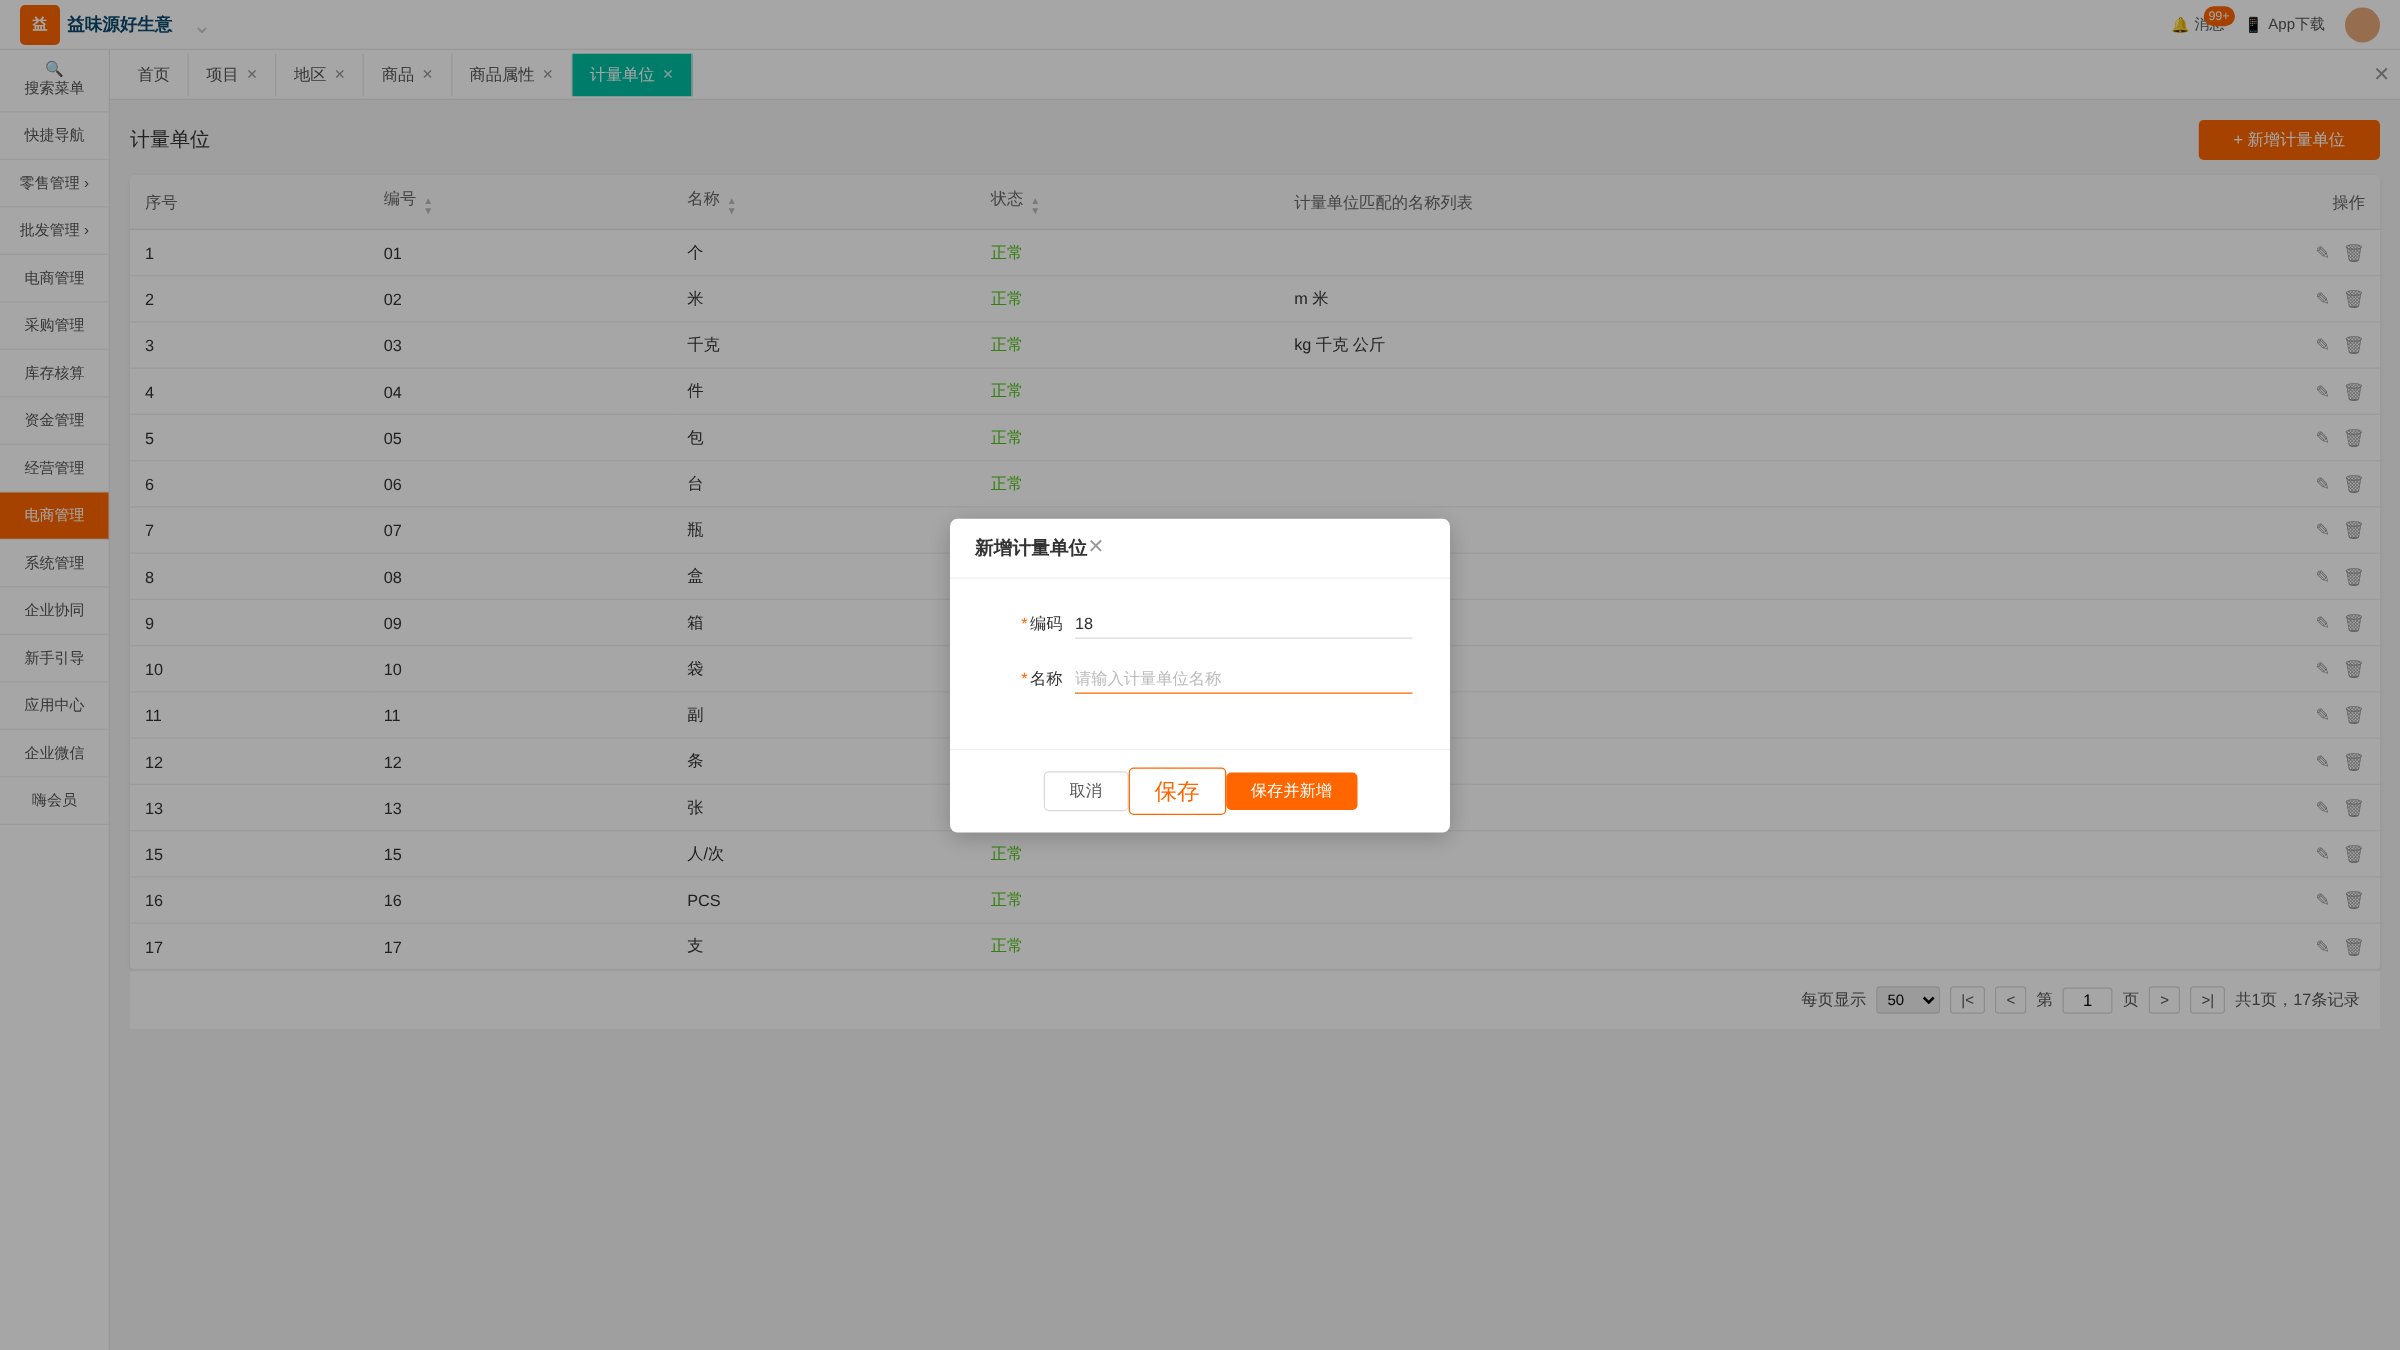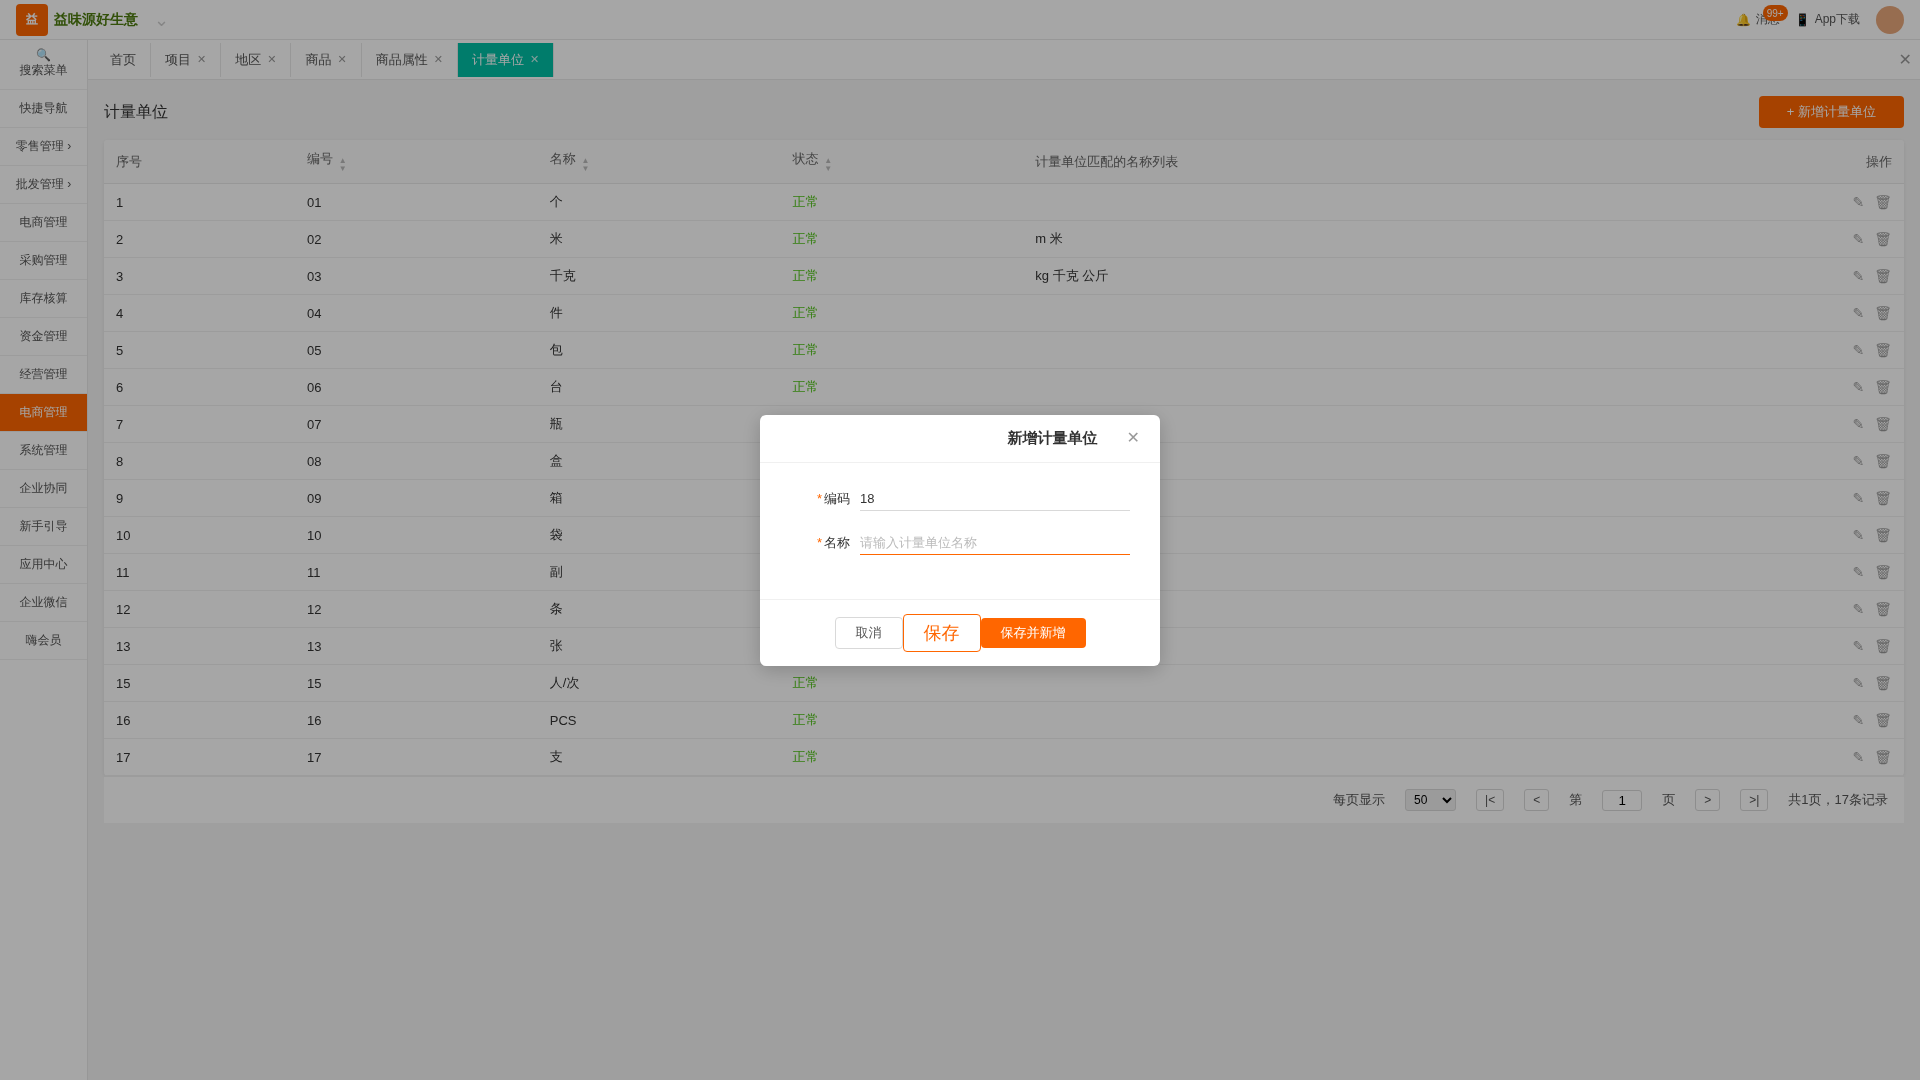--- a/index.html
+++ b/index.html
@@ -4,21 +4,21 @@
   <style>
     * { box-sizing: border-box; margin: 0; padding: 0; }
     body { font-family: "Microsoft YaHei", "PingFang SC", Arial, sans-serif; font-size: 13px; background: #f0f2f5; overflow: hidden; }
 
     
     .app-container { display: flex; flex-direction: column; height: 1080px; width: 1920px; }
     .top-bar { height: 40px; background: #fff; display: flex; align-items: center; padding: 0 16px; border-bottom: 1px solid #e8e8e8; justify-content: space-between; }
     .top-bar-left { display: flex; align-items: center; gap: 8px; }
     .logo-area { display: flex; align-items: center; gap: 6px; }
     .logo-icon { width: 32px; height: 32px; background: #f60; border-radius: 4px; display: flex; align-items: center; justify-content: center; color: #fff; font-weight: bold; font-size: 12px; }
-    .logo-text { color: #4d7c0f; font-weight: bold; font-size: 14px; }
+    .logo-text { color: #0c4a6e; font-weight: bold; font-size: 14px; }
     .top-bar-right { display: flex; align-items: center; gap: 16px; }
     .top-nav-btn { display: flex; align-items: center; gap: 4px; color: #555; font-size: 12px; cursor: pointer; position: relative; }
     .badge { background: #f60; color: #fff; border-radius: 8px; font-size: 10px; padding: 0 4px; min-width: 16px; height: 16px; display: inline-flex; align-items: center; justify-content: center; position: absolute; top: -6px; right: -8px; }
     .avatar { width: 28px; height: 28px; background: #e8a87c; border-radius: 50%; }
 
     
     .main-layout { display: flex; flex: 1; overflow: hidden; }
 
     
     .sidebar { width: 88px; background: #fff; border-right: 1px solid #e8e8e8; display: flex; flex-direction: column; overflow-y: auto; }
@@ -47,29 +47,29 @@
     .table-wrapper { background: #fff; border-radius: 4px; overflow: hidden; box-shadow: 0 1px 4px rgba(0,0,0,0.08); }
     table { width: 100%; border-collapse: collapse; }
     thead tr { background: #fafafa; }
     th { padding: 10px 12px; text-align: left; color: #666; font-weight: 500; border-bottom: 1px solid #e8e8e8; font-size: 13px; white-space: nowrap; }
     td { padding: 9px 12px; border-bottom: 1px solid #f0f0f0; color: #333; font-size: 13px; }
     .status-normal { color: #52c41a; }
     .col-actions { display: flex; gap: 10px; justify-content: flex-end; align-items: center; }
     .action-icon { color: #999; cursor: pointer; font-size: 14px; }
 
     
-    .pagination { display: flex; align-items: center; justify-content: flex-end; padding: 12px 16px; background: #fff; border-top: 1px solid #f0f0f0; gap: 20px; font-size: 13px; color: #555; }
+    .pagination { display: flex; align-items: center; justify-content: flex-end; padding: 12px 16px; background: #fff; border-top: 1px solid #f0f0f0; gap: 8px; font-size: 13px; color: #555; }
     .pagination-btn { border: 1px solid #d9d9d9; background: #fff; padding: 3px 8px; border-radius: 3px; cursor: pointer; color: #555; font-size: 12px; }
     .pagination-input { width: 40px; border: 1px solid #d9d9d9; border-radius: 3px; padding: 2px 4px; text-align: center; }
     .page-size-select { border: 1px solid #d9d9d9; border-radius: 3px; padding: 2px 4px; font-size: 12px; }
 
     
     .modal-overlay { position: fixed; top: 0; left: 0; width: 100%; height: 100%; background: rgba(0,0,0,0.35); z-index: 1000; display: flex; align-items: center; justify-content: center; }
     .modal { background: #fff; border-radius: 6px; width: 400px; box-shadow: 0 4px 20px rgba(0,0,0,0.2); overflow: hidden; }
-    .modal-header { display: flex; align-items: center; justify-content: flex-end; padding: 14px 20px; border-bottom: 1px solid #f0f0f0; gap: 29px; }
+    .modal-header { display: flex; align-items: center; justify-content: flex-start; padding: 14px 20px; border-bottom: 1px solid #f0f0f0; }
     .modal-title { font-size: 15px; font-weight: 600; color: #333; }
     .modal-close { cursor: pointer; color: #999; font-size: 16px; line-height: 1; }
     .modal-body { padding: 24px 30px; }
     .form-row { display: flex; align-items: center; margin-bottom: 20px; }
     .form-label { width: 60px; text-align: right; color: #333; font-size: 13px; margin-right: 10px; flex-shrink: 0; }
     .form-label .required { color: #f60; margin-right: 2px; }
     .form-input { flex: 1; border: none; border-bottom: 1px solid #d9d9d9; padding: 4px 0; font-size: 13px; outline: none; color: #333; }
     .form-input.focused { border-bottom-color: #f60; }
     .form-input::placeholder { color: #bbb; }
     .modal-footer { display: flex; align-items: center; justify-content: center; padding: 14px 20px; border-top: 1px solid #f0f0f0; }

